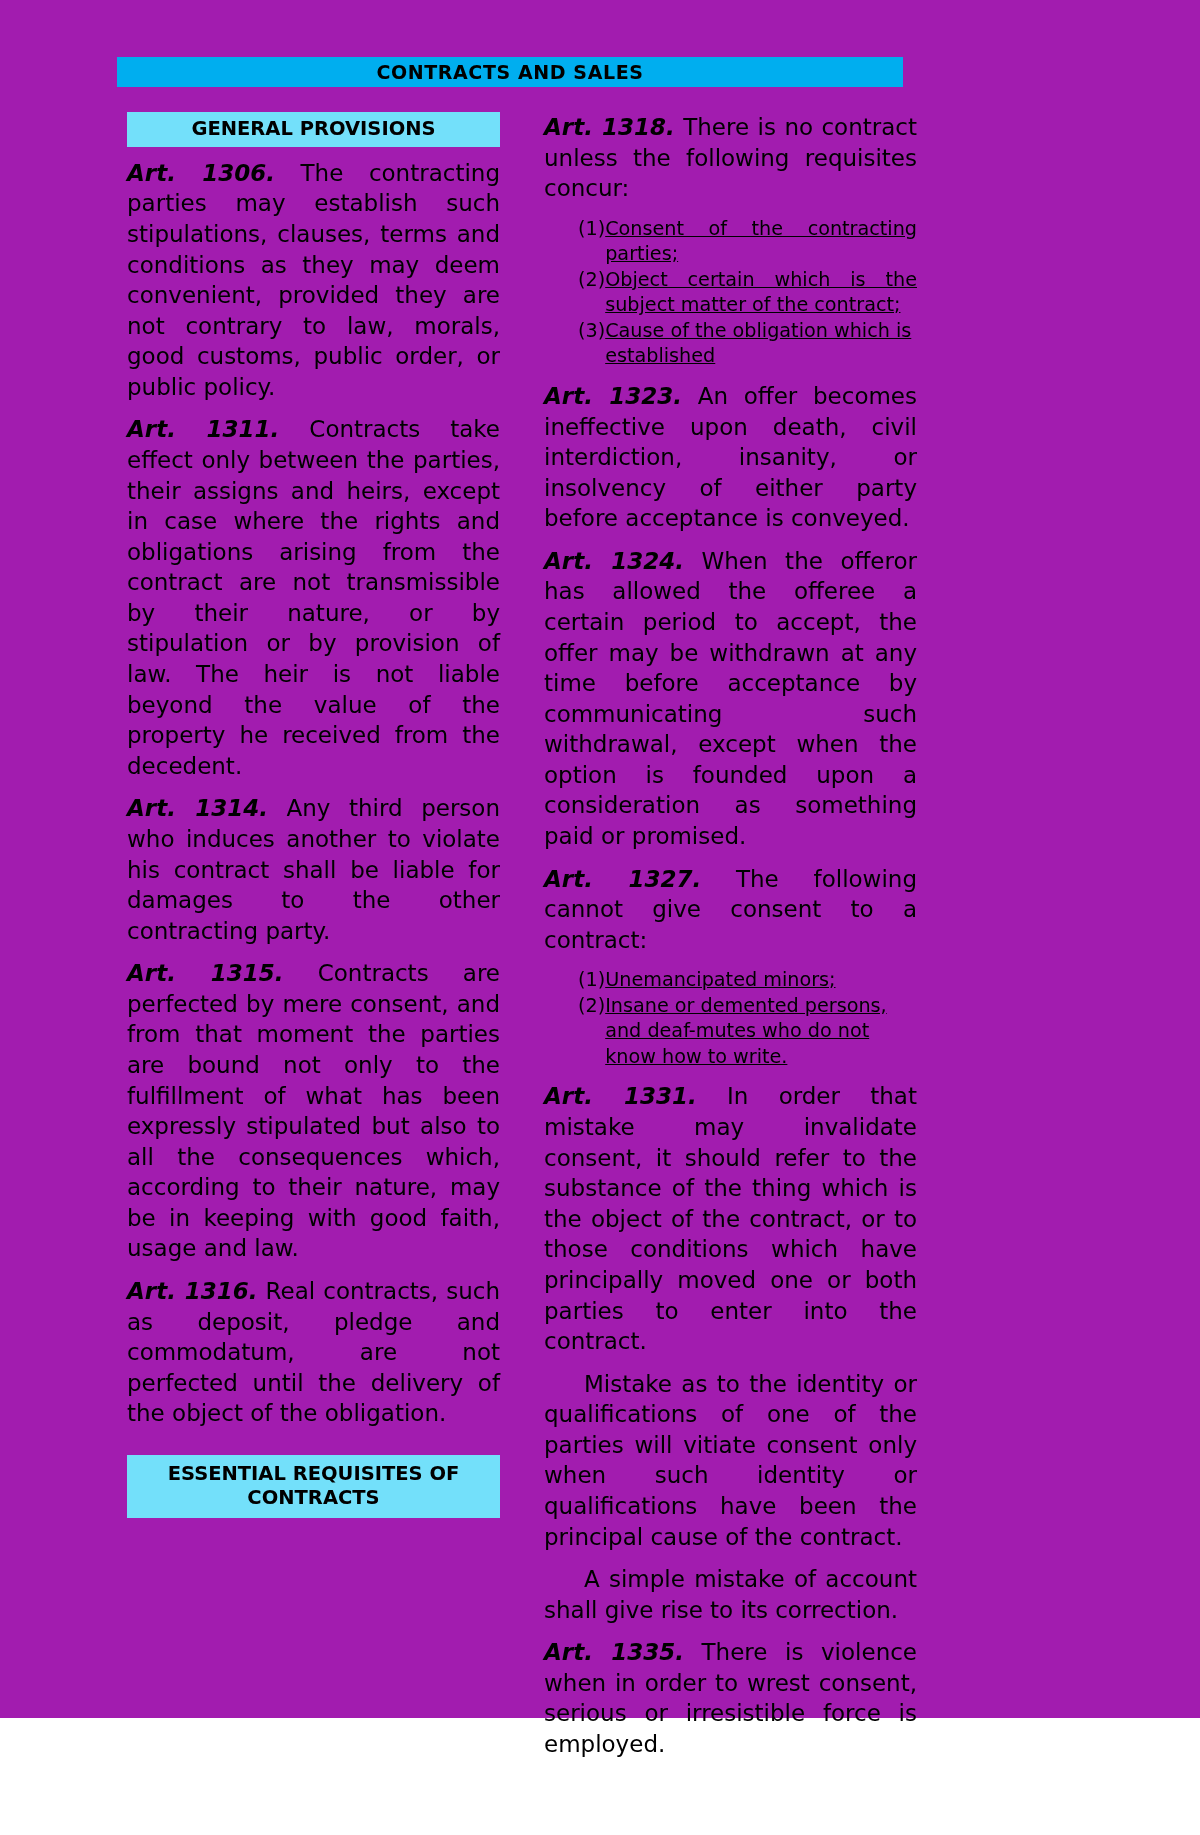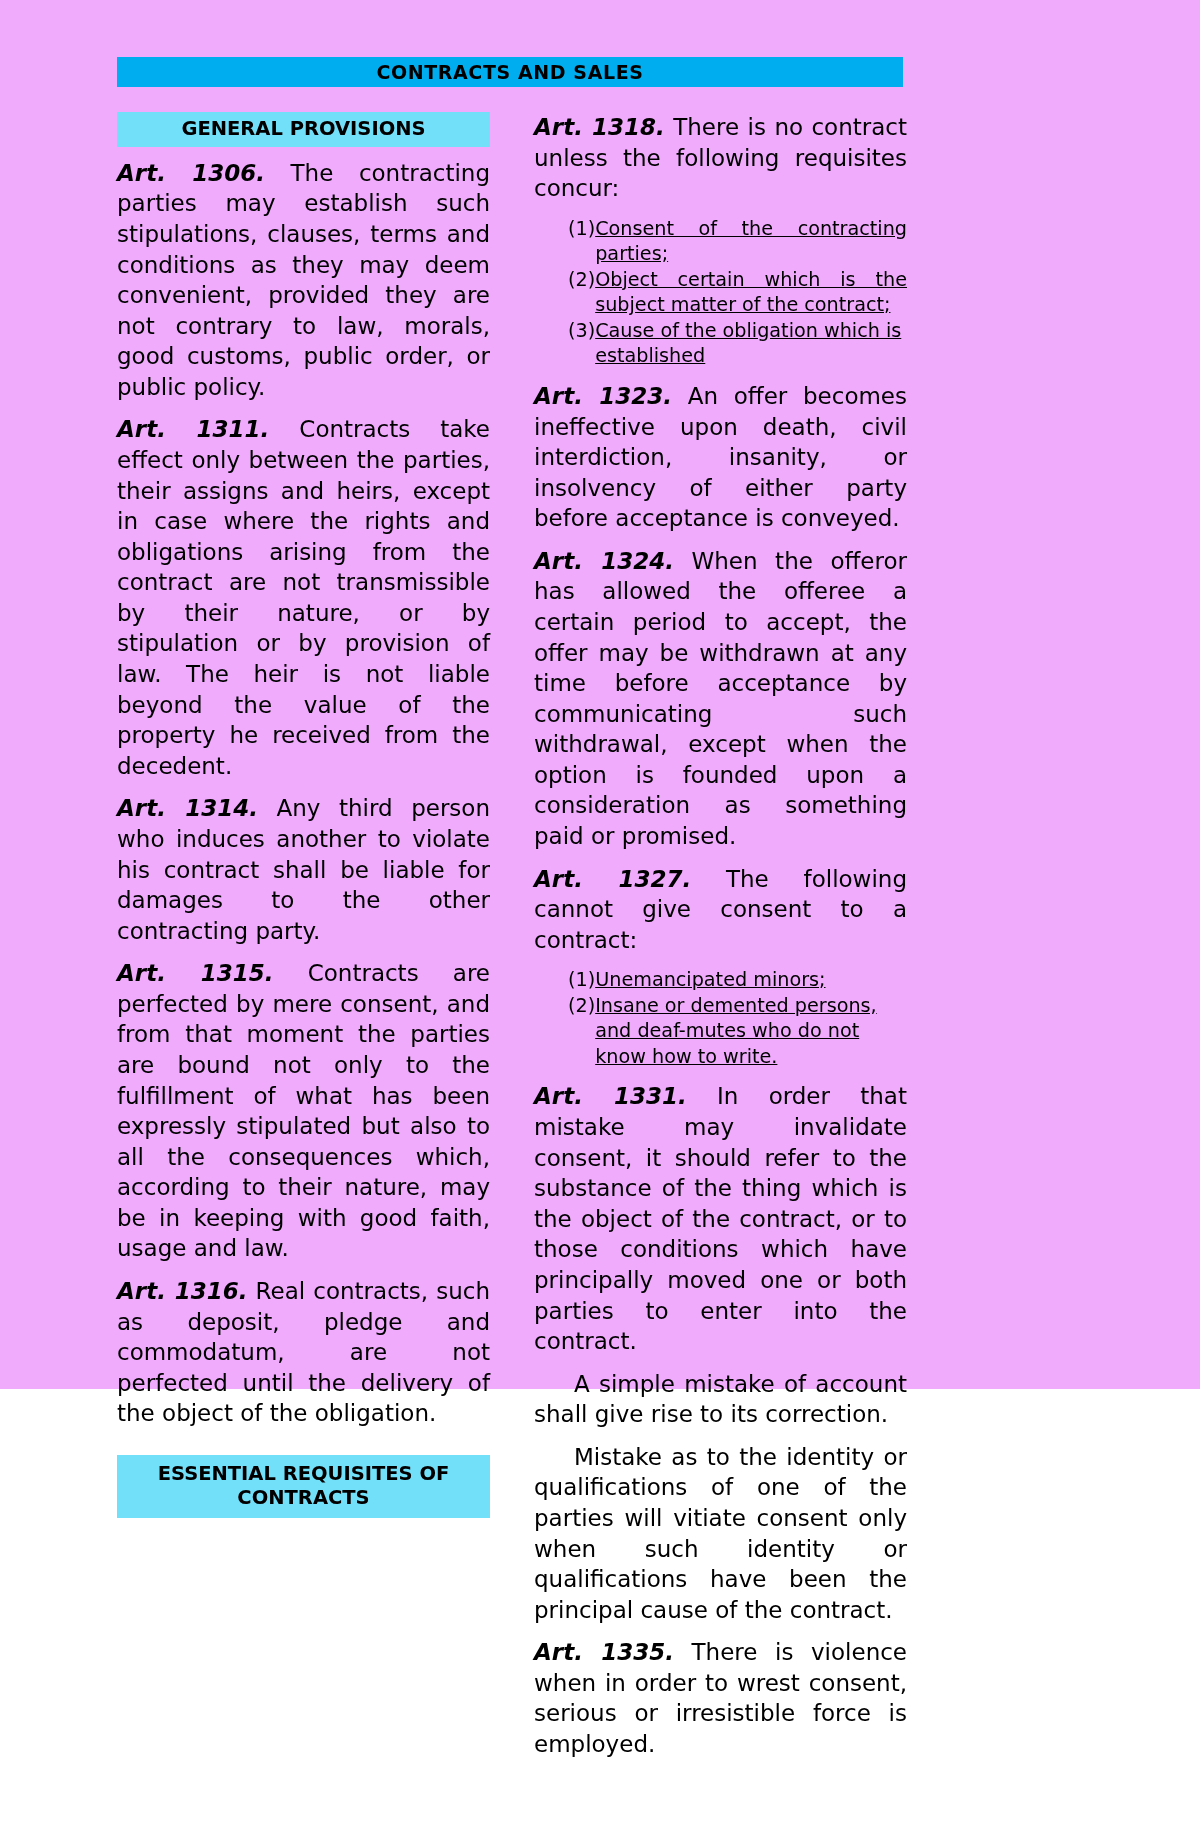--- a/index.html
+++ b/index.html
@@ -11,24 +11,24 @@
     width: 1200px;
     height: 1835px;
     font-family: "DejaVu Sans", "Liberation Sans", sans-serif;
     color: #000000;
     -webkit-font-smoothing: none;
   }
 
   .page {
     position: relative;
     width: 1200px;
-    height: 1389px;
+    height: 1718px;
     box-sizing: border-box;
     padding: 0;
-    background: #f0abfc;
+    background: #a21caf;
   }
 
   
   .title-banner {
     position: absolute;
     left: 117px;
     top: 57px;
     width: 786px;
     height: 30px;
     background: #00AEEF;
@@ -40,21 +40,21 @@
     font-size: 19px;
     font-weight: bold;
     letter-spacing: 0.6px;
     color: #000000;
     line-height: 1;
   }
 
   
   .columns {
     position: absolute;
-    left: 117px;
+    left: 127px;
     top: 112px;
     width: 790px;
     display: flex;
     gap: 44px;
     align-items: flex-start;
   }
   .col {
     width: 373px;
   }
 
@@ -194,22 +194,22 @@
             <span class="txt">Unemancipated minors;</span>
           </li>
         <li>
             <span class="num">(2)</span>
             <span class="txt">Insane or demented persons, and deaf-mutes who do not know how to write.</span>
           </li>
       </ul>
 
       <p class="art"><span class="art-label">Art. 1331.</span><span> In order that mistake may invalidate consent, it should refer to the substance of the thing which is the object of the contract, or to those conditions which have principally moved one or both parties to enter into the contract.</span></p>
 
+      <p class="art indent">Mistake as to the identity or qualifications of one of the parties will vitiate consent only when such identity or qualifications have been the principal cause of the contract.</p>
+
       <p class="art indent">A simple mistake of account shall give rise to its correction.</p>
-
-      <p class="art indent">Mistake as to the identity or qualifications of one of the parties will vitiate consent only when such identity or qualifications have been the principal cause of the contract.</p>
 
       <p class="art"><span class="art-label">Art. 1335.</span><span> There is violence when in order to wrest consent, serious or irresistible force is employed.</span></p>
 
     </div>
 
   </div>
 </div>
 
 </body></html>

